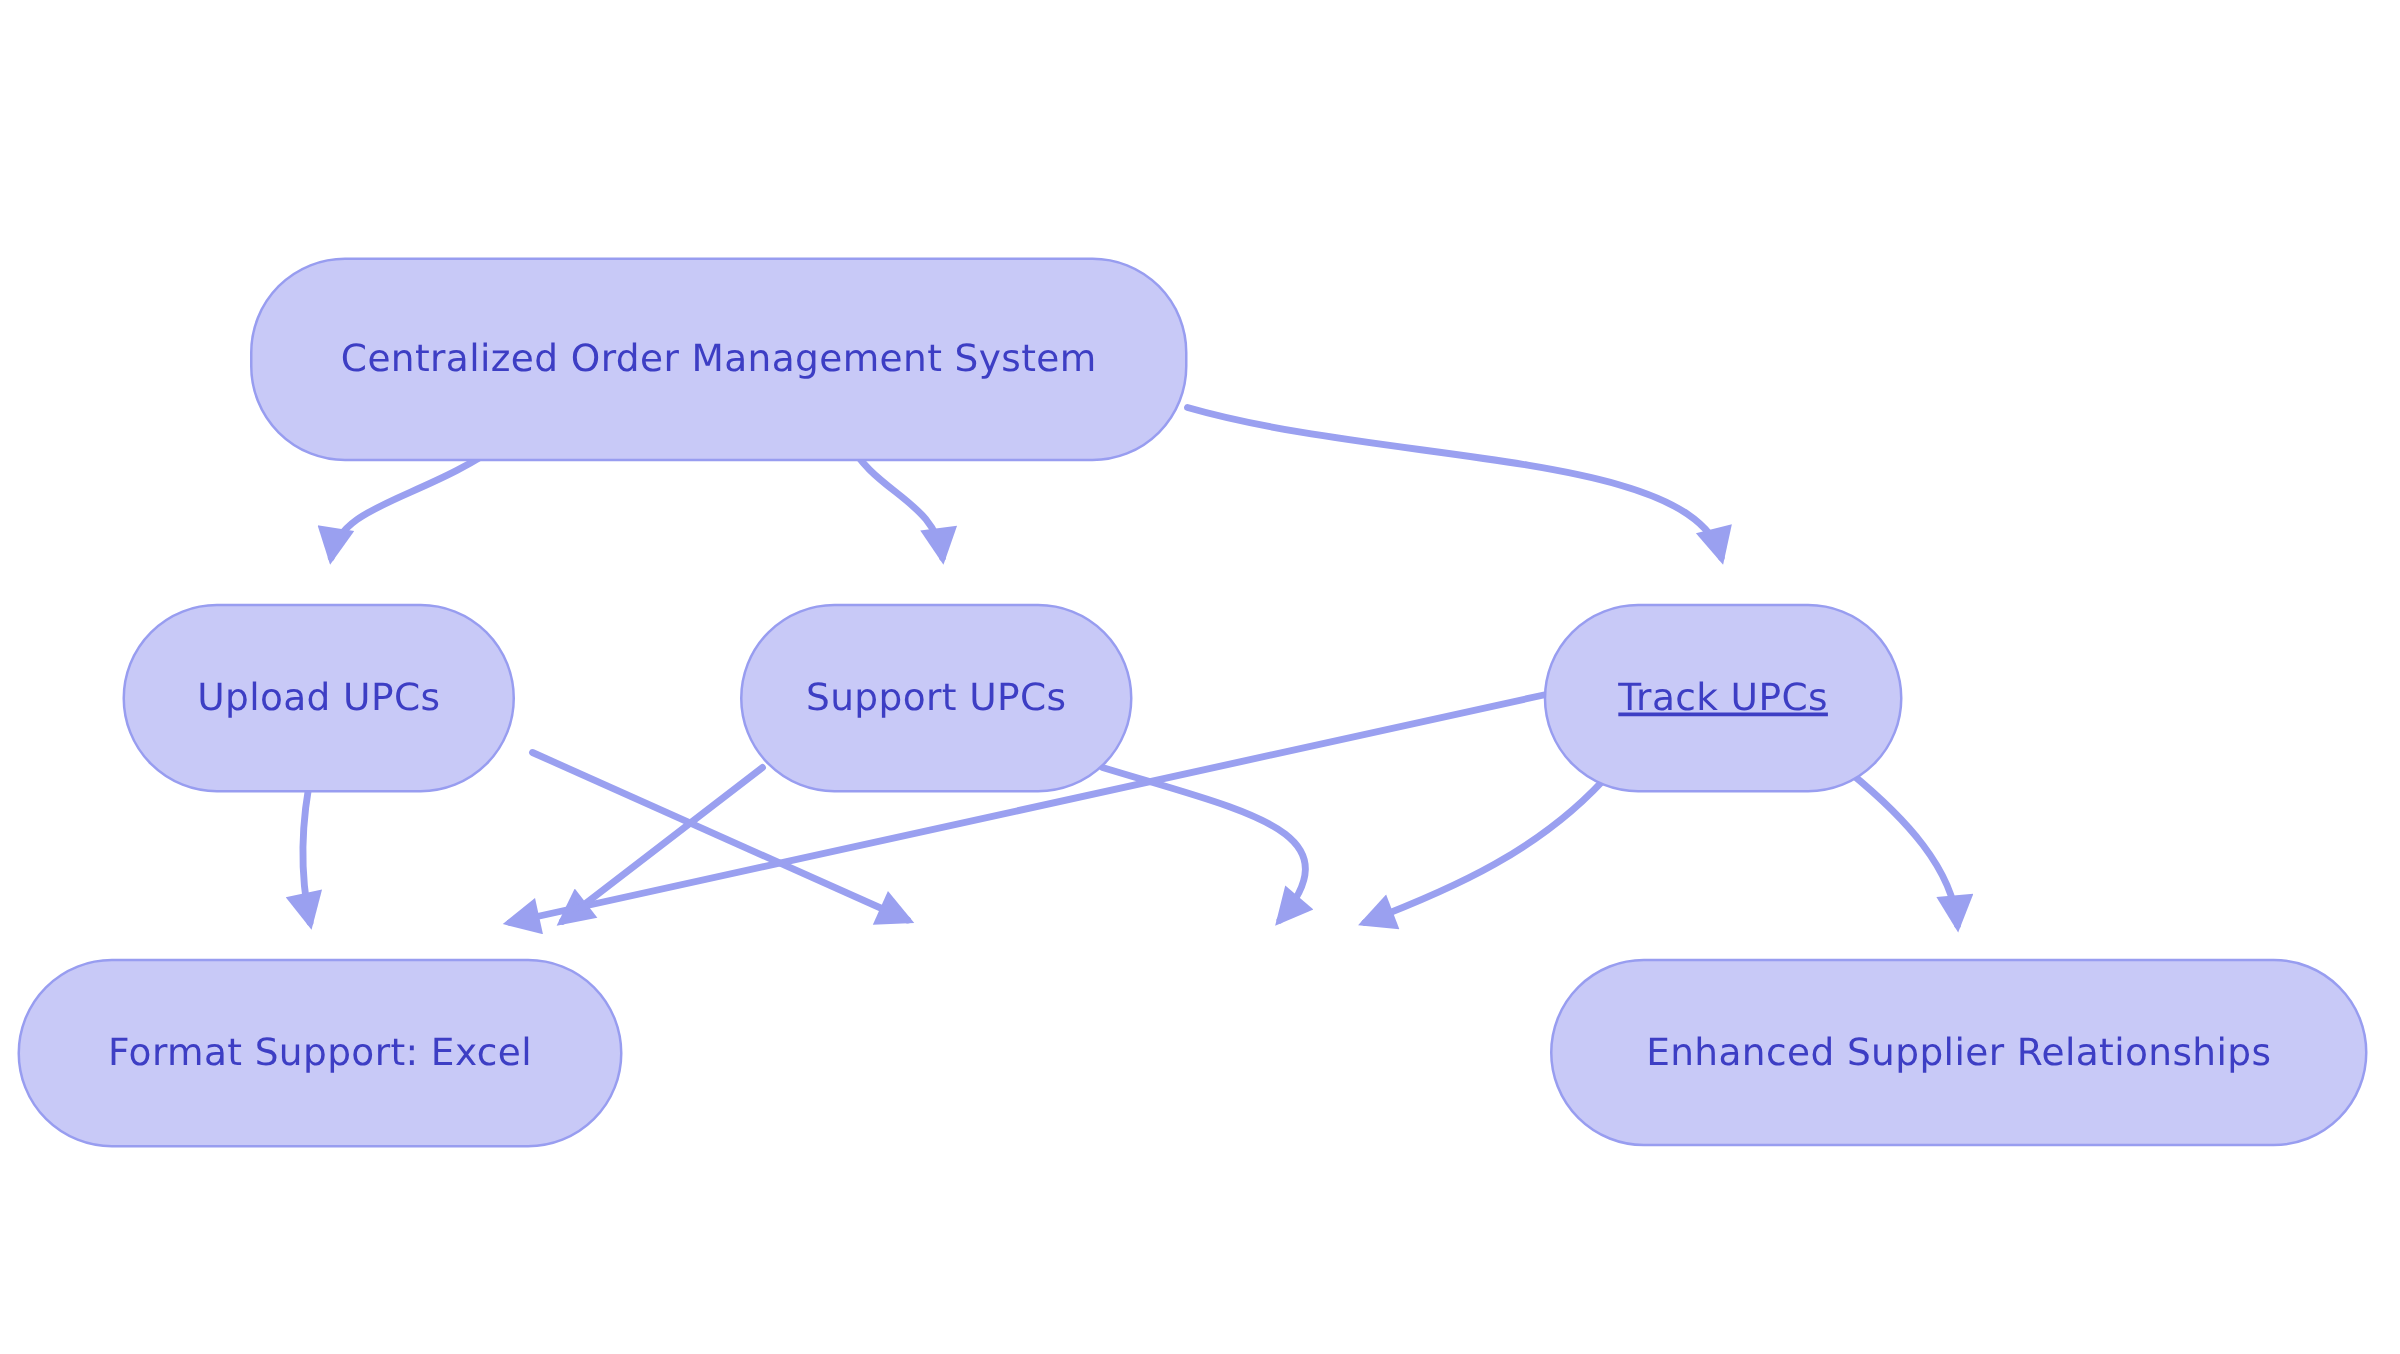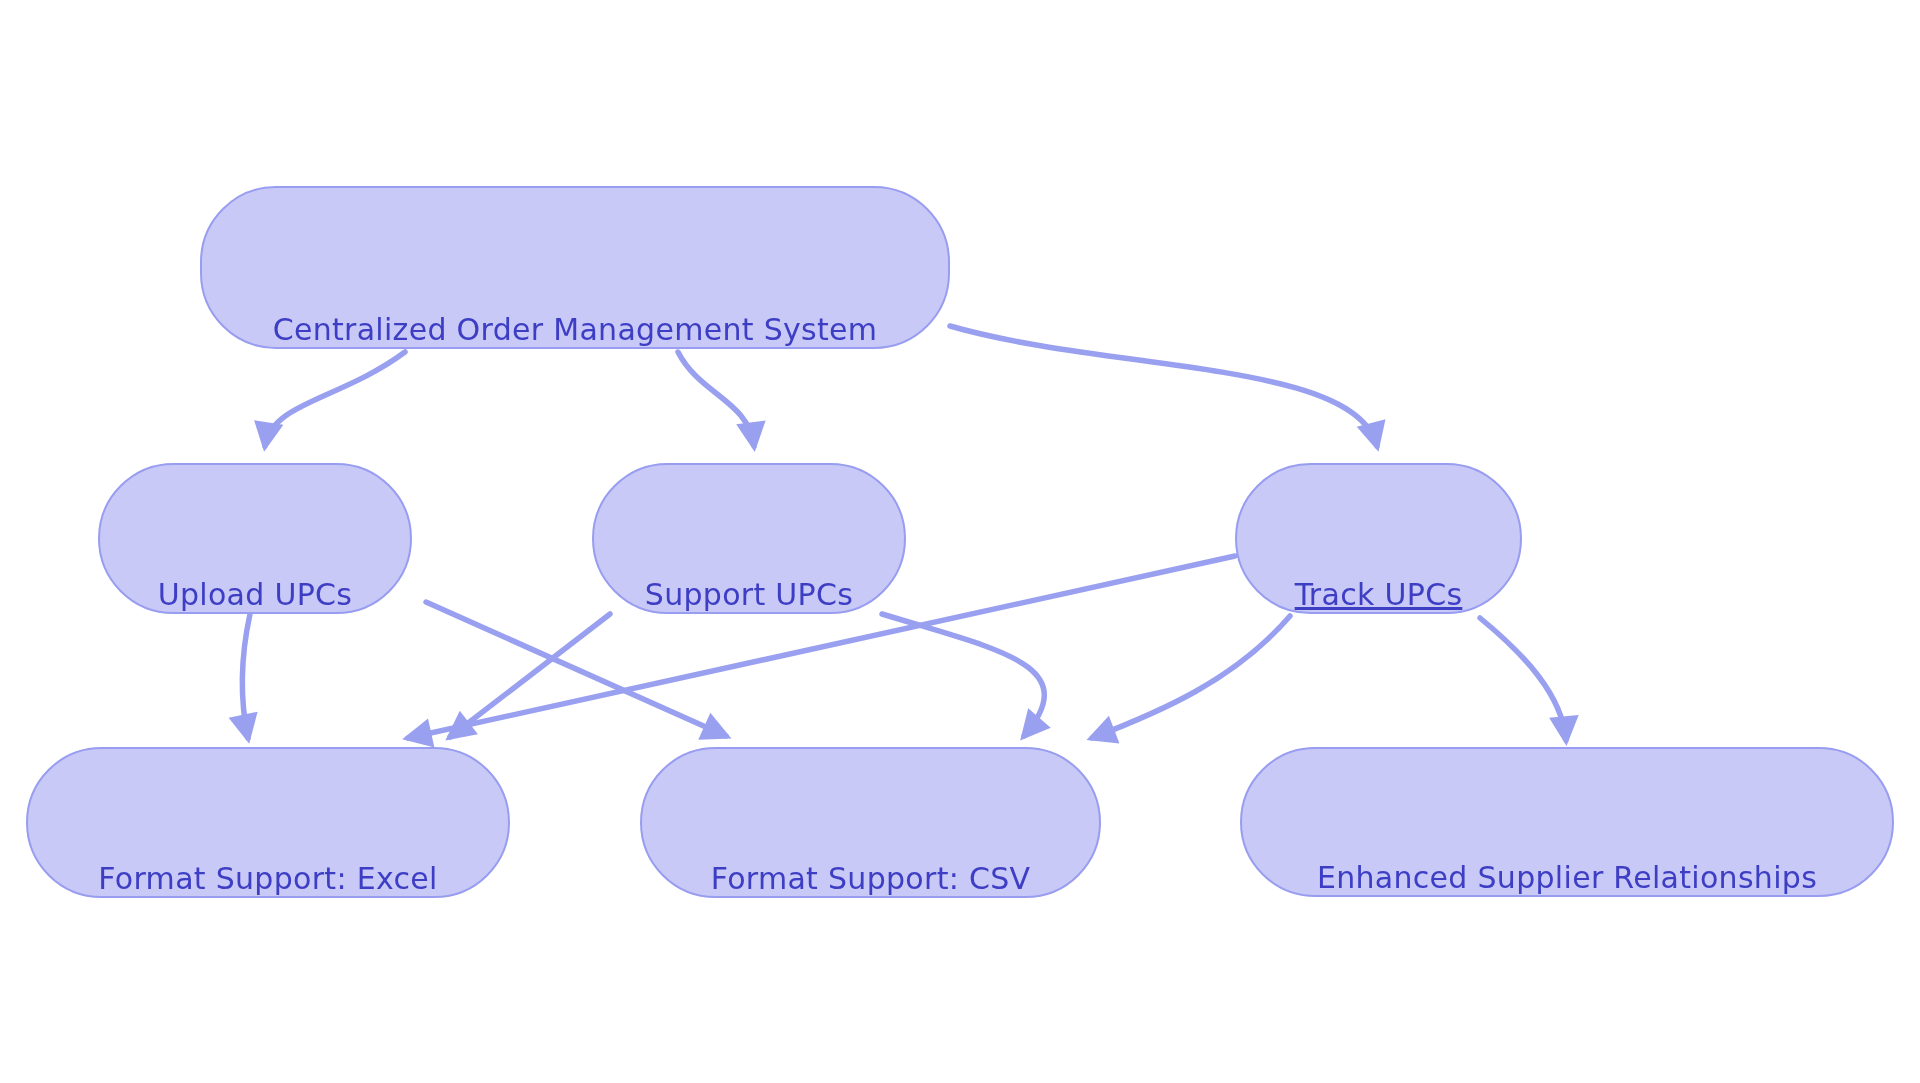--- a/index.html
+++ b/index.html
@@ -32,27 +32,28 @@
   .arrowhead {
     fill: var(--edge-color, #9aa0f0);
   }
   .node {
     position: absolute;
     box-sizing: border-box;
     background: var(--node-fill, #c8c9f7);
     border: 2px solid var(--node-border, #989df0);
     border-radius: 76px;
     display: flex;
-    align-items: flex-end;
+    align-items: center;
     justify-content: center;
     text-align: center;
     color: var(--text-color, #3d3ec4);
     font-size: 30px;
     letter-spacing: 0.3px;
     white-space: nowrap;
+    margin-top: 20px;
   }
 </style>
 </head>
 <body>
 
 <div class="canvas">
 
   <svg class="edge-layer" viewBox="0 0 1920 1083">
     <defs>
       <marker id="arrow" viewBox="0 0 10 10" refX="8" refY="5" markerWidth="6.4" markerHeight="5.4" orient="auto-start-reverse">
@@ -84,25 +85,22 @@
   </div>
 
   <div class="node" style="left:592px; top:463px; width:314px; height:151px;">
     <span>Support UPCs</span>
   </div>
 
   <div class="node" style="left:1235px; top:463px; width:287px; height:151px;text-decoration:underline;">
     <span>Track UPCs</span>
   </div>
 
-  <div class="node" style="left:26px; top:747px; width:484px; height:151px;">
+  <div class="node" style="left:14px; top:747px; width:484px; height:151px;">
     <span>Format Support: Excel</span>
   </div>
 
-  <div class="node" style="left:640px; top:747px; width:461px; height:151px;">
-    <span>Format Support: CSV</span>
-  </div>
 
   <div class="node" style="left:1240px; top:747px; width:654px; height:150px;">
     <span>Enhanced Supplier Relationships</span>
   </div>
 
 </div>
 
 </body></html>

